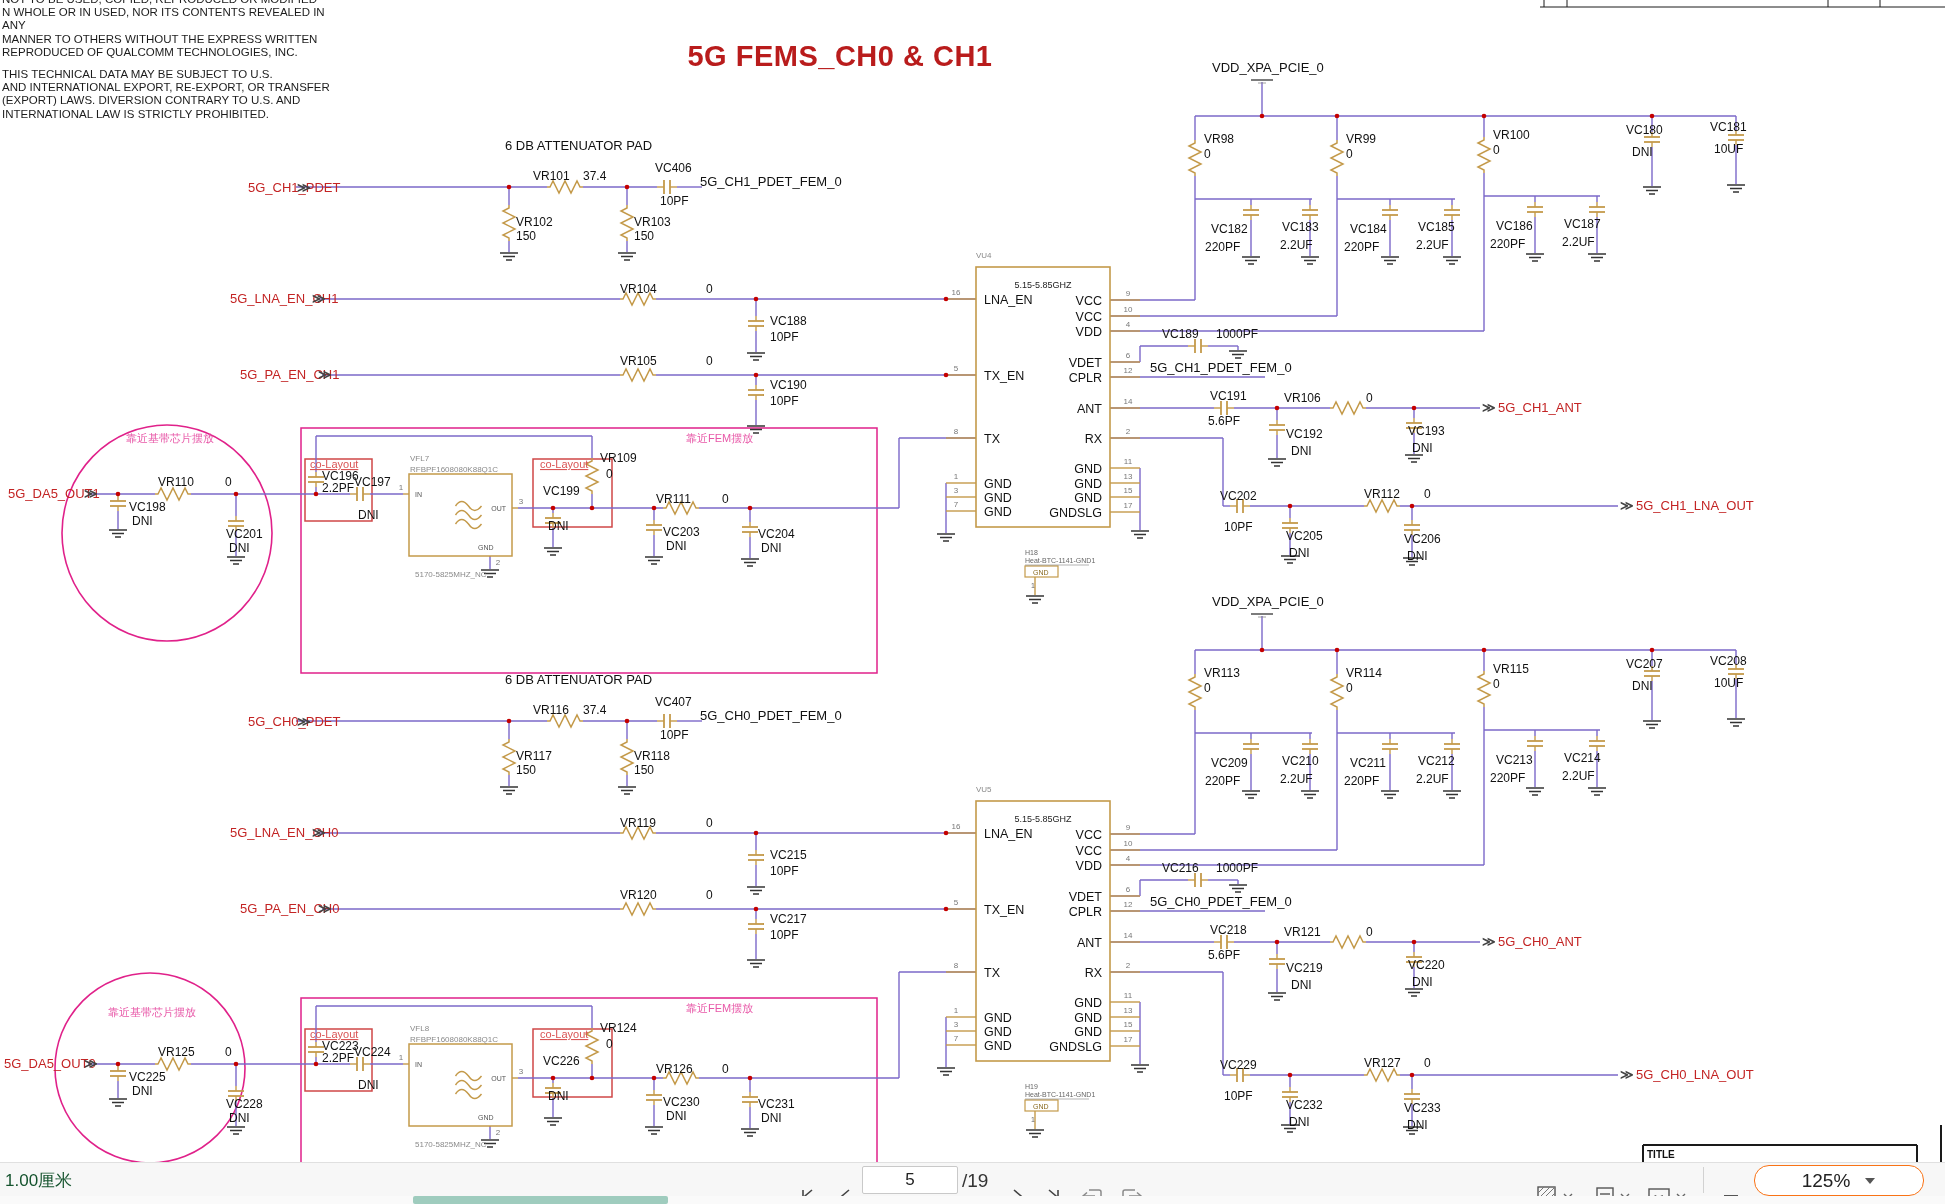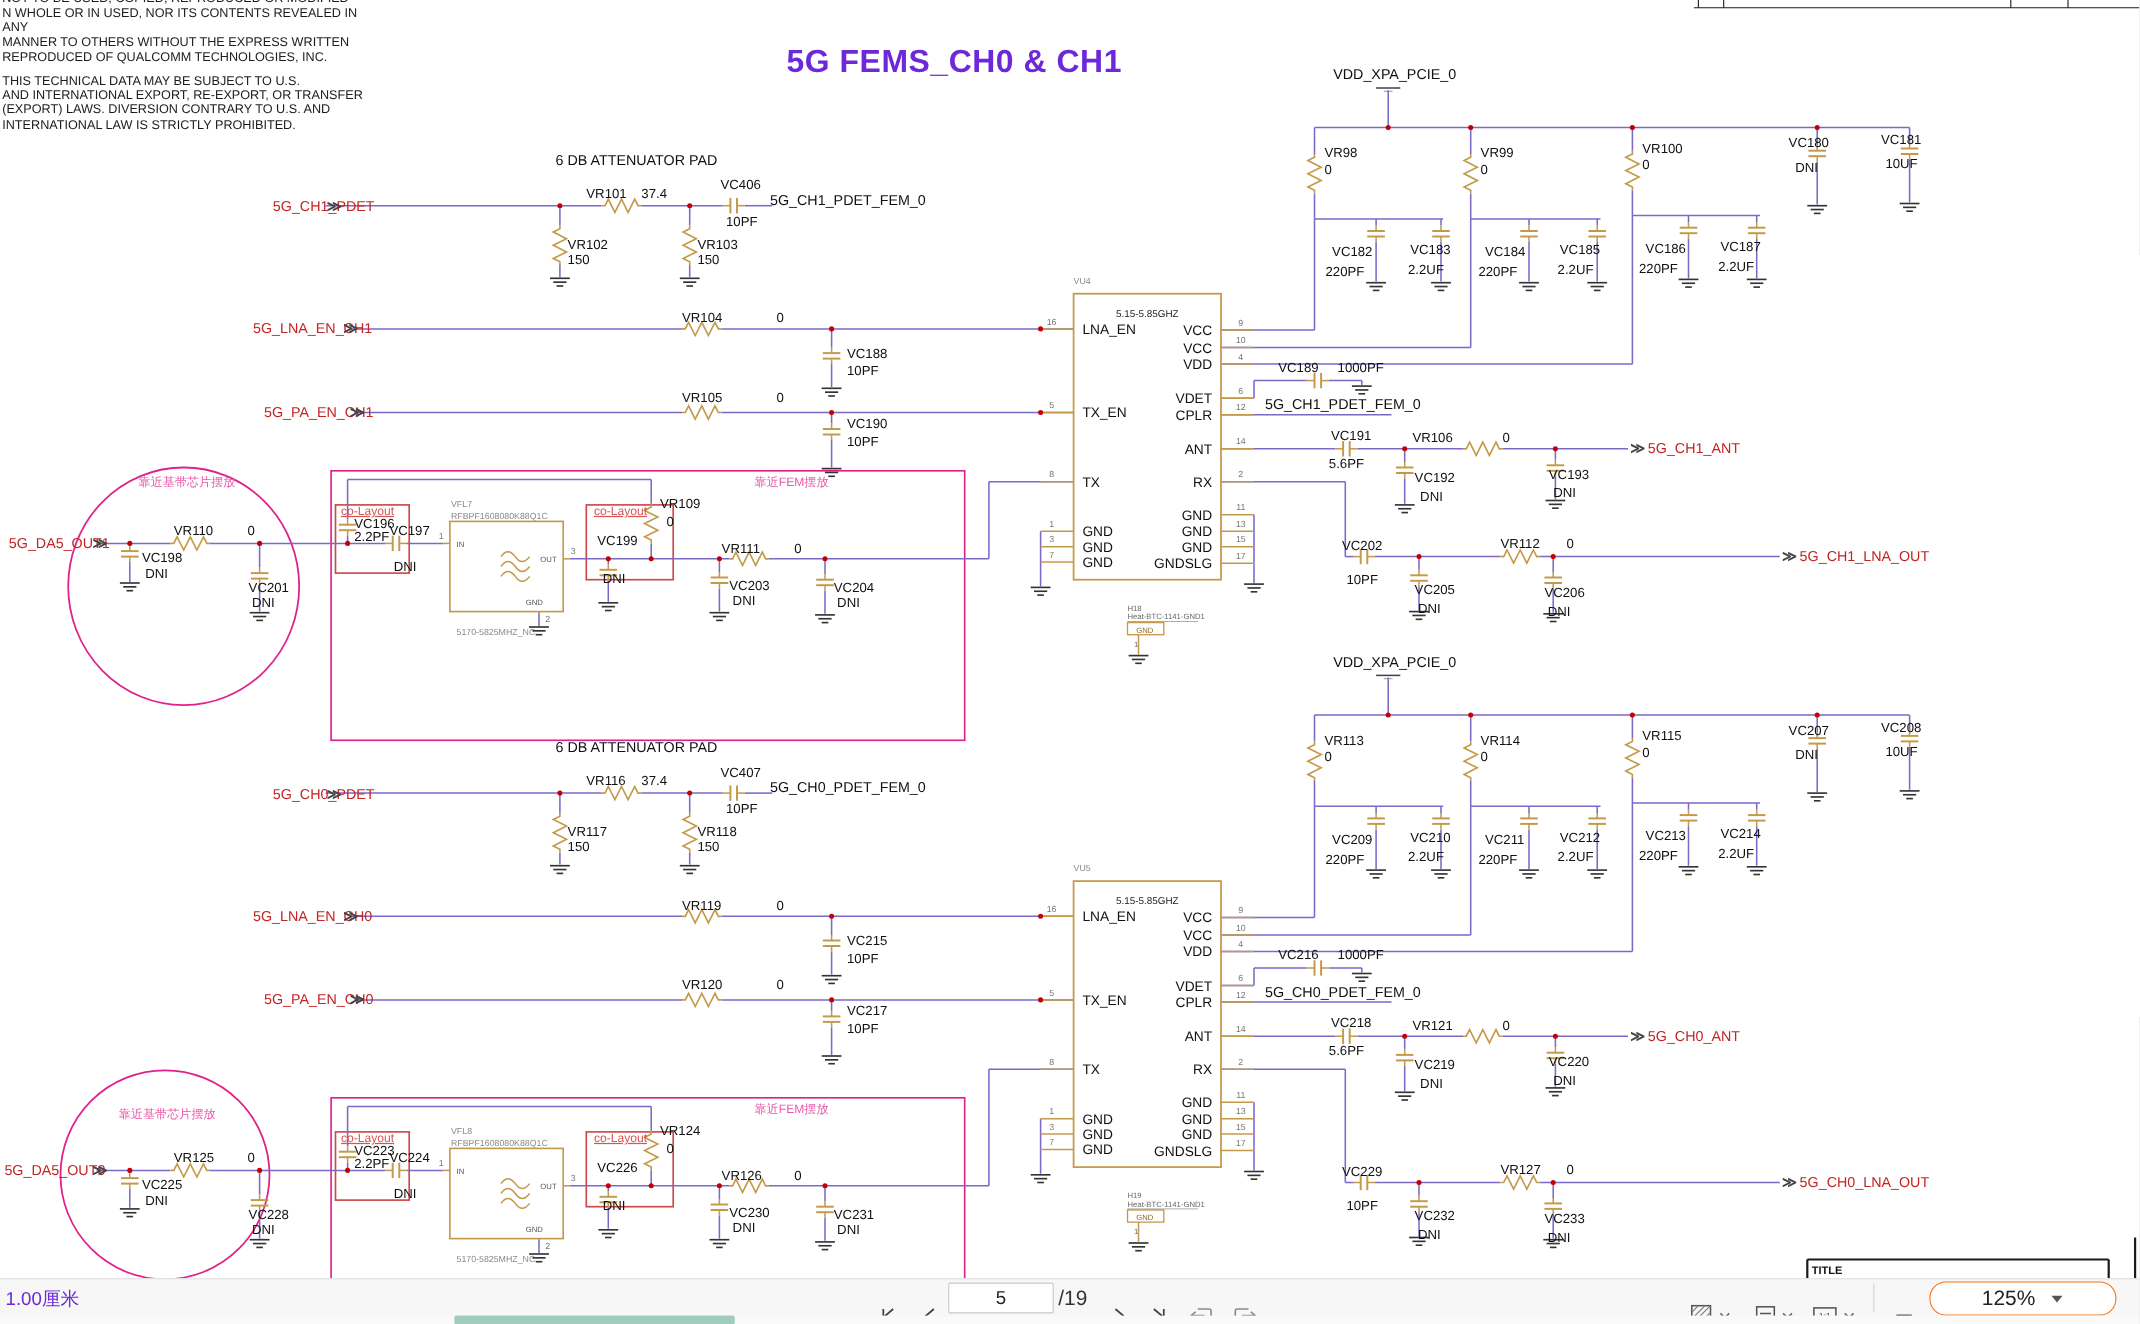--- a/index.html
+++ b/index.html
@@ -1,22 +1,22 @@
 <!DOCTYPE html>
 <html><head>
 <meta charset="utf-8">
 <style>
   html,body{margin:0;padding:0;background:#e8e8e8;font-family:"Liberation Sans",sans-serif;}
   .page{position:relative;width:1945px;height:1204px;background:#fff;overflow:hidden;}
   #schem{position:absolute;left:0;top:0;font-family:"Liberation Sans",sans-serif;}
   .legal{position:absolute;left:2px;top:-7px;width:345px;font-size:11.5px;line-height:13.2px;color:#1c1c1c;}
   .legal .para{margin:0 0 9px 0;}
-  .doc-title{position:absolute;left:660px;top:40px;width:360px;text-align:right;font-size:29px;font-weight:bold;color:#6d28d9;letter-spacing:.5px;}
+  .doc-title{position:absolute;left:660px;top:40px;width:360px;text-align:center;font-size:29px;font-weight:bold;color:#b91c1c;letter-spacing:.5px;}
   .toolbar{position:absolute;left:0;top:1162px;width:1945px;height:34px;background:#f7f7f7;border-top:1px solid #e0e0e0;z-index:20;}
-  .statusbar{position:absolute;left:5px;top:6px;font-size:17px;color:#6d28d9;}
+  .statusbar{position:absolute;left:5px;top:6px;font-size:17px;color:#14532d;}
   .tbtn{position:absolute;top:21px;width:26px;height:24px;display:flex;align-items:center;justify-content:center;cursor:pointer;border-radius:3px;}
   .page-input{position:absolute;left:862px;top:3px;width:90px;height:24px;border:1px solid #c9c9c9;border-radius:2px;text-align:center;font-size:17px;color:#222;background:#fff;font-family:"Liberation Sans",sans-serif;}
   .page-total{position:absolute;left:962px;top:7px;font-size:19px;color:#333;}
   .vdiv{position:absolute;left:1703px;top:4px;width:1px;height:26px;background:#d2d2d2;}
   .zoom-pill{position:absolute;left:1754px;top:2px;width:168px;height:29px;border:1px solid #f97316;border-radius:15px;background:#fff;display:flex;align-items:center;justify-content:center;cursor:pointer;}
   .zoom-pill span{font-size:19px;color:#222;margin-right:14px;}
   .hscroll{position:absolute;left:0;top:1196px;width:1945px;height:8px;background:#fafafa;z-index:21;}
   .hthumb{position:absolute;left:413px;top:0;width:255px;height:8px;background:#9fccbe;border-radius:2px;}
 </style>
 </head>

